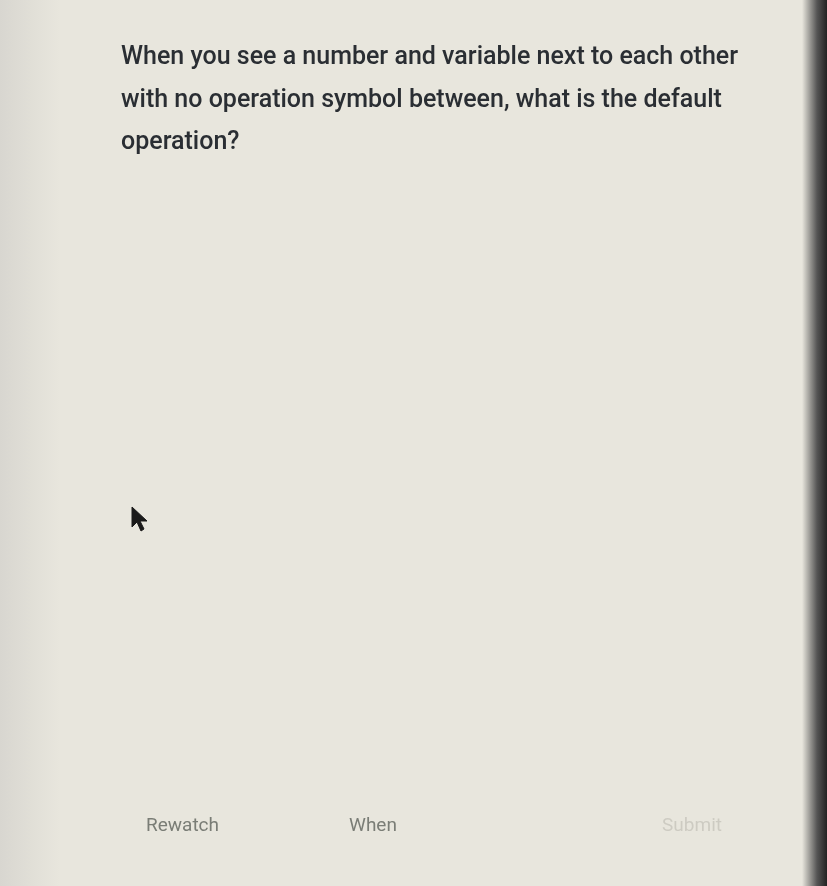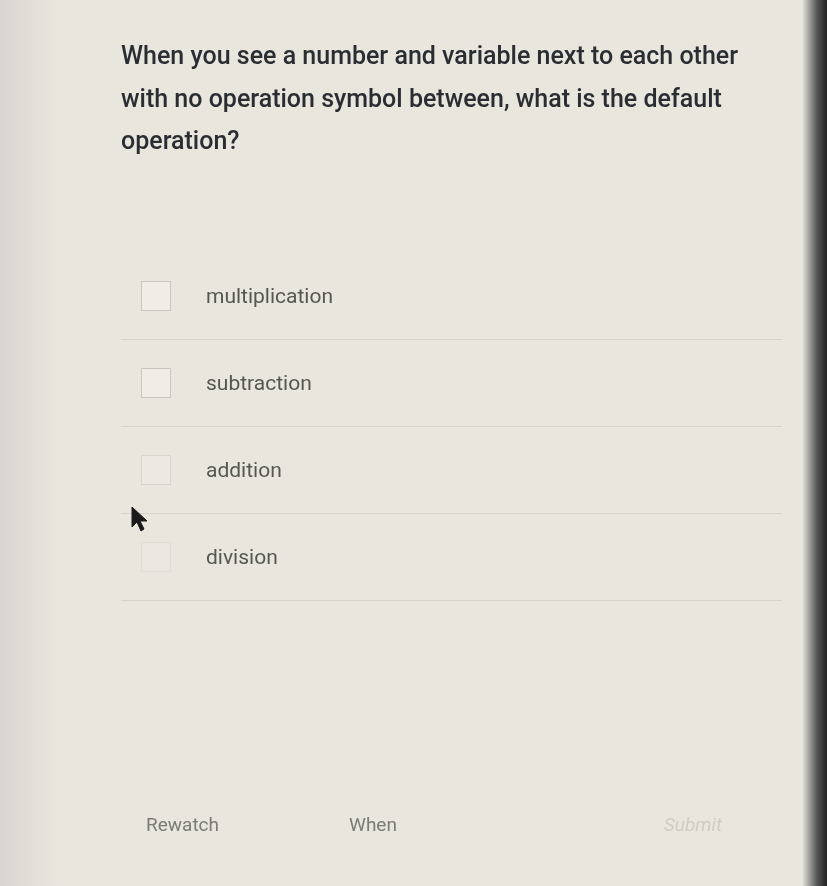--- a/index.html
+++ b/index.html
@@ -91,21 +91,20 @@
       background: transparent;
       border: none;
       cursor: pointer;
       font-family: inherit;
     }
     .footer-btn.submit {
       position: absolute;
       right: 60px;
       color: #b8b6ad;
       opacity: 0.55;
-      font-style: italic;
     }
     .cursor {
       position: absolute;
       left: 130px;
       top: 505px;
       pointer-events: none;
     }
     .cursor svg {
       width: 20px;
       height: 28px;
@@ -113,38 +112,20 @@
   </style>
 </head>
 <body>
 
 <div class="left-edge"></div>
 <div class="right-edge"></div>
 
 <div class="content">
   <div class="question">When you see a number and variable next to each other with no operation symbol between, what is the default operation?</div>
 
-  <div class="options">
-    <div class="option-row">
-      <div class="checkbox"></div>
-      <span class="option-label">multiplication</span>
-    </div>
-    <div class="option-row">
-      <div class="checkbox"></div>
-      <span class="option-label">subtraction</span>
-    </div>
-    <div class="option-row">
-      <div class="checkbox faded"></div>
-      <span class="option-label">addition</span>
-    </div>
-    <div class="option-row">
-      <div class="checkbox faded" style="opacity:0.25"></div>
-      <span class="option-label">division</span>
-    </div>
-  </div>
 
   <div class="footer-buttons">
     <button class="footer-btn">Rewatch</button>
     <button class="footer-btn">When</button>
     <button class="footer-btn submit">Submit</button>
   </div>
 </div>
 
 <div class="cursor">
   <svg viewBox="0 0 20 28">

